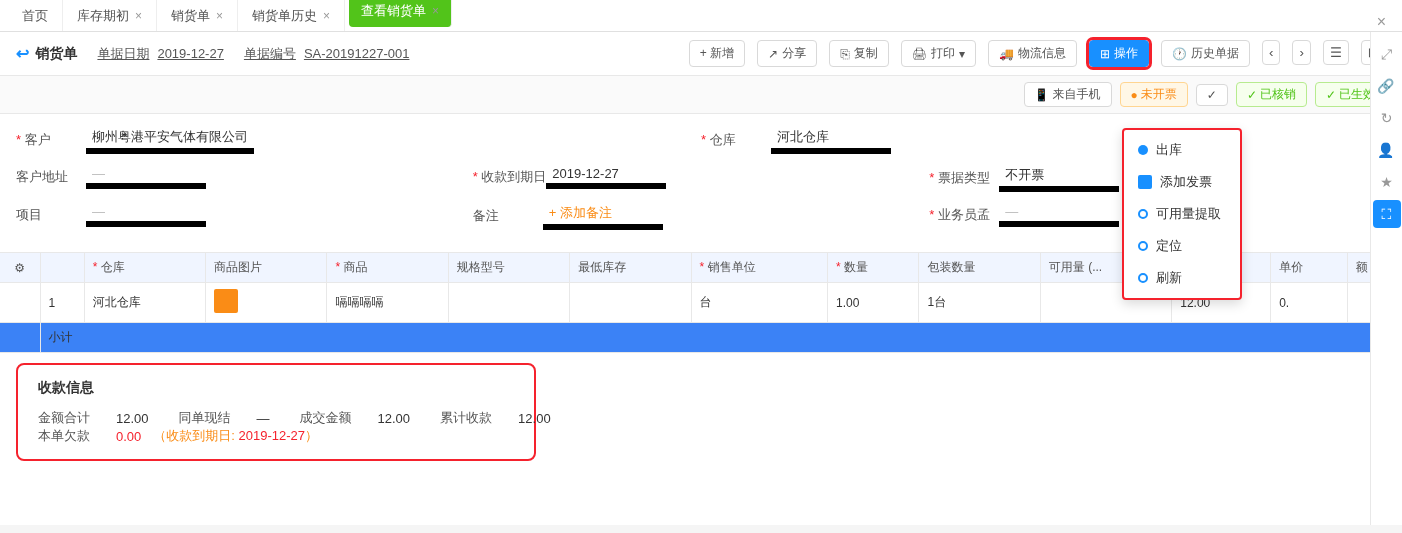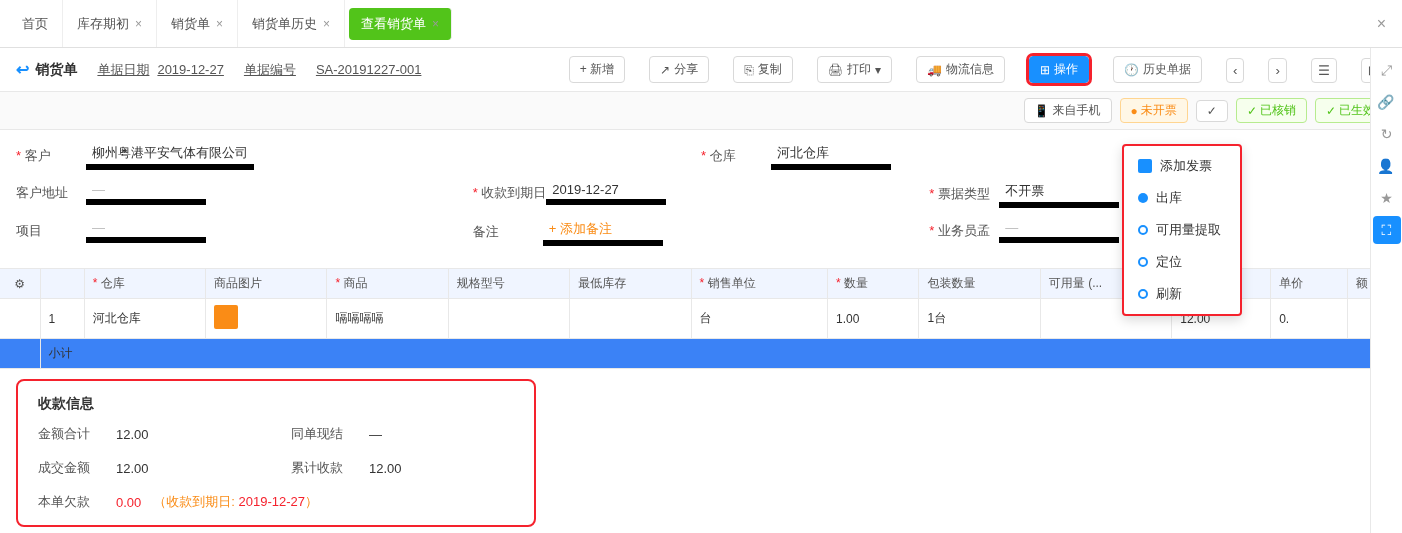--- a/index.html
+++ b/index.html
@@ -1,21 +1,21 @@
 <!DOCTYPE html>
 <html><head>
   <meta charset="utf-8">
   <style>
     * { box-sizing: border-box; margin: 0; padding: 0; }
     body { font-family: 'Microsoft YaHei', Arial, sans-serif; font-size: 13px; background: #f5f5f5; color: #333; }
 
     
     .tab-bar {
-      display: flex; align-items: center; background: #fff;
-      border-bottom: 1px solid #e0e0e0; padding: 0 8px; height: 48px;
+      display: flex; align-items: flex-end; background: #fff;
+      border-bottom: 1px solid #e0e0e0; padding: 0 8px; height: 32px;
       position: relative;
     }
     .tab-item {
       display: flex; align-items: center; padding: 0 14px; height: 100%;
       cursor: pointer; font-size: 13px; color: #555; border-right: 1px solid #eee;
       white-space: nowrap;
     }
     .tab-item .close-btn {
       margin-left: 6px; color: #999; font-size: 12px; cursor: pointer;
     }
@@ -30,21 +30,21 @@
 
     
     .doc-header {
       display: flex; align-items: center; padding: 8px 16px;
       border-bottom: 1px solid #e8e8e8; background: #fff;
     }
     .doc-title { display: flex; align-items: center; gap: 6px; font-size: 14px; font-weight: bold; color: #333; }
     .doc-title-icon { color: #1890ff; font-size: 16px; }
     .doc-meta { display: flex; align-items: center; gap: 20px; margin-left: 20px; font-size: 13px; color: #555; text-decoration: underline; }
     .doc-meta span { display: flex; align-items: center; gap: 4px; }
-    .doc-actions { margin-left: auto; display: flex; align-items: flex-end; gap: 24px; }
+    .doc-actions { margin-left: auto; display: flex; align-items: flex-start; gap: 12px; }
     .btn-action {
       display: flex; align-items: center; gap: 4px; padding: 4px 10px;
       border: 1px solid #d9d9d9; border-radius: 4px; cursor: pointer;
       font-size: 12px; background: #fff; color: #555; white-space: nowrap;
     }
     .btn-action.active-tab-btn { background: #1890ff; color: #fff; border-color: #1890ff; }
     .btn-nav { padding: 4px 6px; border: 1px solid #d9d9d9; border-radius: 4px; cursor: pointer; background: #fff; color: #555; }
 
     
     .toolbar-row {
@@ -85,21 +85,21 @@
     tr.subtotal td { background: #3b82f6; font-weight: 500; }
     .gear-cell { text-align: center; color: #999; }
     .product-img { width: 24px; height: 24px; background: #fa8c16; border-radius: 2px; display: inline-block; }
 
     
     .payment-box {
       margin: 10px 16px; border: 2px solid #f5222d; border-radius: 8px;
       padding: 14px 20px; max-width: 520px; background: #fff;
     }
     .payment-title { font-weight: bold; font-size: 14px; margin-bottom: 12px; }
-    .payment-grid { display: grid; grid-template-columns: 1fr 1fr; gap: 16px 30px; }
+    .payment-grid { display: grid; grid-template-columns: 1fr 1fr 1fr 1fr; gap: 0 30px; }
     .payment-row { display: flex; align-items: center; gap: 8px; font-size: 13px; }
     .payment-label { color: #555; min-width: 70px; }
     .payment-value { color: #333; }
     .payment-value.red { color: #f5222d; }
 
     
     .dropdown-menu {
       position: absolute; top: 96px; right: 160px;
       background: #fff; border: 2px solid #f5222d; border-radius: 4px;
       box-shadow: 0 4px 12px rgba(0,0,0,0.15); z-index: 100; min-width: 120px;
@@ -164,21 +164,21 @@
       <span class="doc-title-icon">↩</span>
       <span>销货单</span>
     </div>
     <div class="doc-meta">
       <span>
         <span>单据日期</span>
         <span style="margin-left:4px;">2019-12-27</span>
       </span>
       <span>
         <span>单据编号</span>
-        <span style="margin-left:16px;">SA-20191227-001</span>
+        <span style="margin-left:4px;">SA-20191227-001</span>
       </span>
     </div>
     <div class="doc-actions">
       <button class="btn-action">+ 新增</button>
       <button class="btn-action">
         <span>↗</span>
         <span>分享</span>
       </button>
       <button class="btn-action">
         <span>⎘</span>
@@ -345,26 +345,26 @@
         <span class="payment-value red">0.00</span>
         <span class="payment-value" style="color:#fa8c16;margin-left:4px;text-align:right;">
           （收款到期日: <span style="color:#f5222d;">2019-12-27</span>）
         </span>
       </div>
     </div>
   </div>
 
   <div class="dropdown-menu">
     <div class="dropdown-item">
+      <span class="dropdown-icon-circle"></span>
+      <span>出库</span>
+    </div>
+    <div class="dropdown-item">
       <span class="dropdown-icon-square"></span>
       <span>添加发票</span>
-    </div>
-    <div class="dropdown-item">
-      <span class="dropdown-icon-circle"></span>
-      <span>出库</span>
     </div>
     <div class="dropdown-item">
       <span class="dropdown-icon-circle-outline"></span>
       <span>可用量提取</span>
     </div>
     <div class="dropdown-item">
       <span class="dropdown-icon-circle-outline"></span>
       <span>定位</span>
     </div>
     <div class="dropdown-item">

